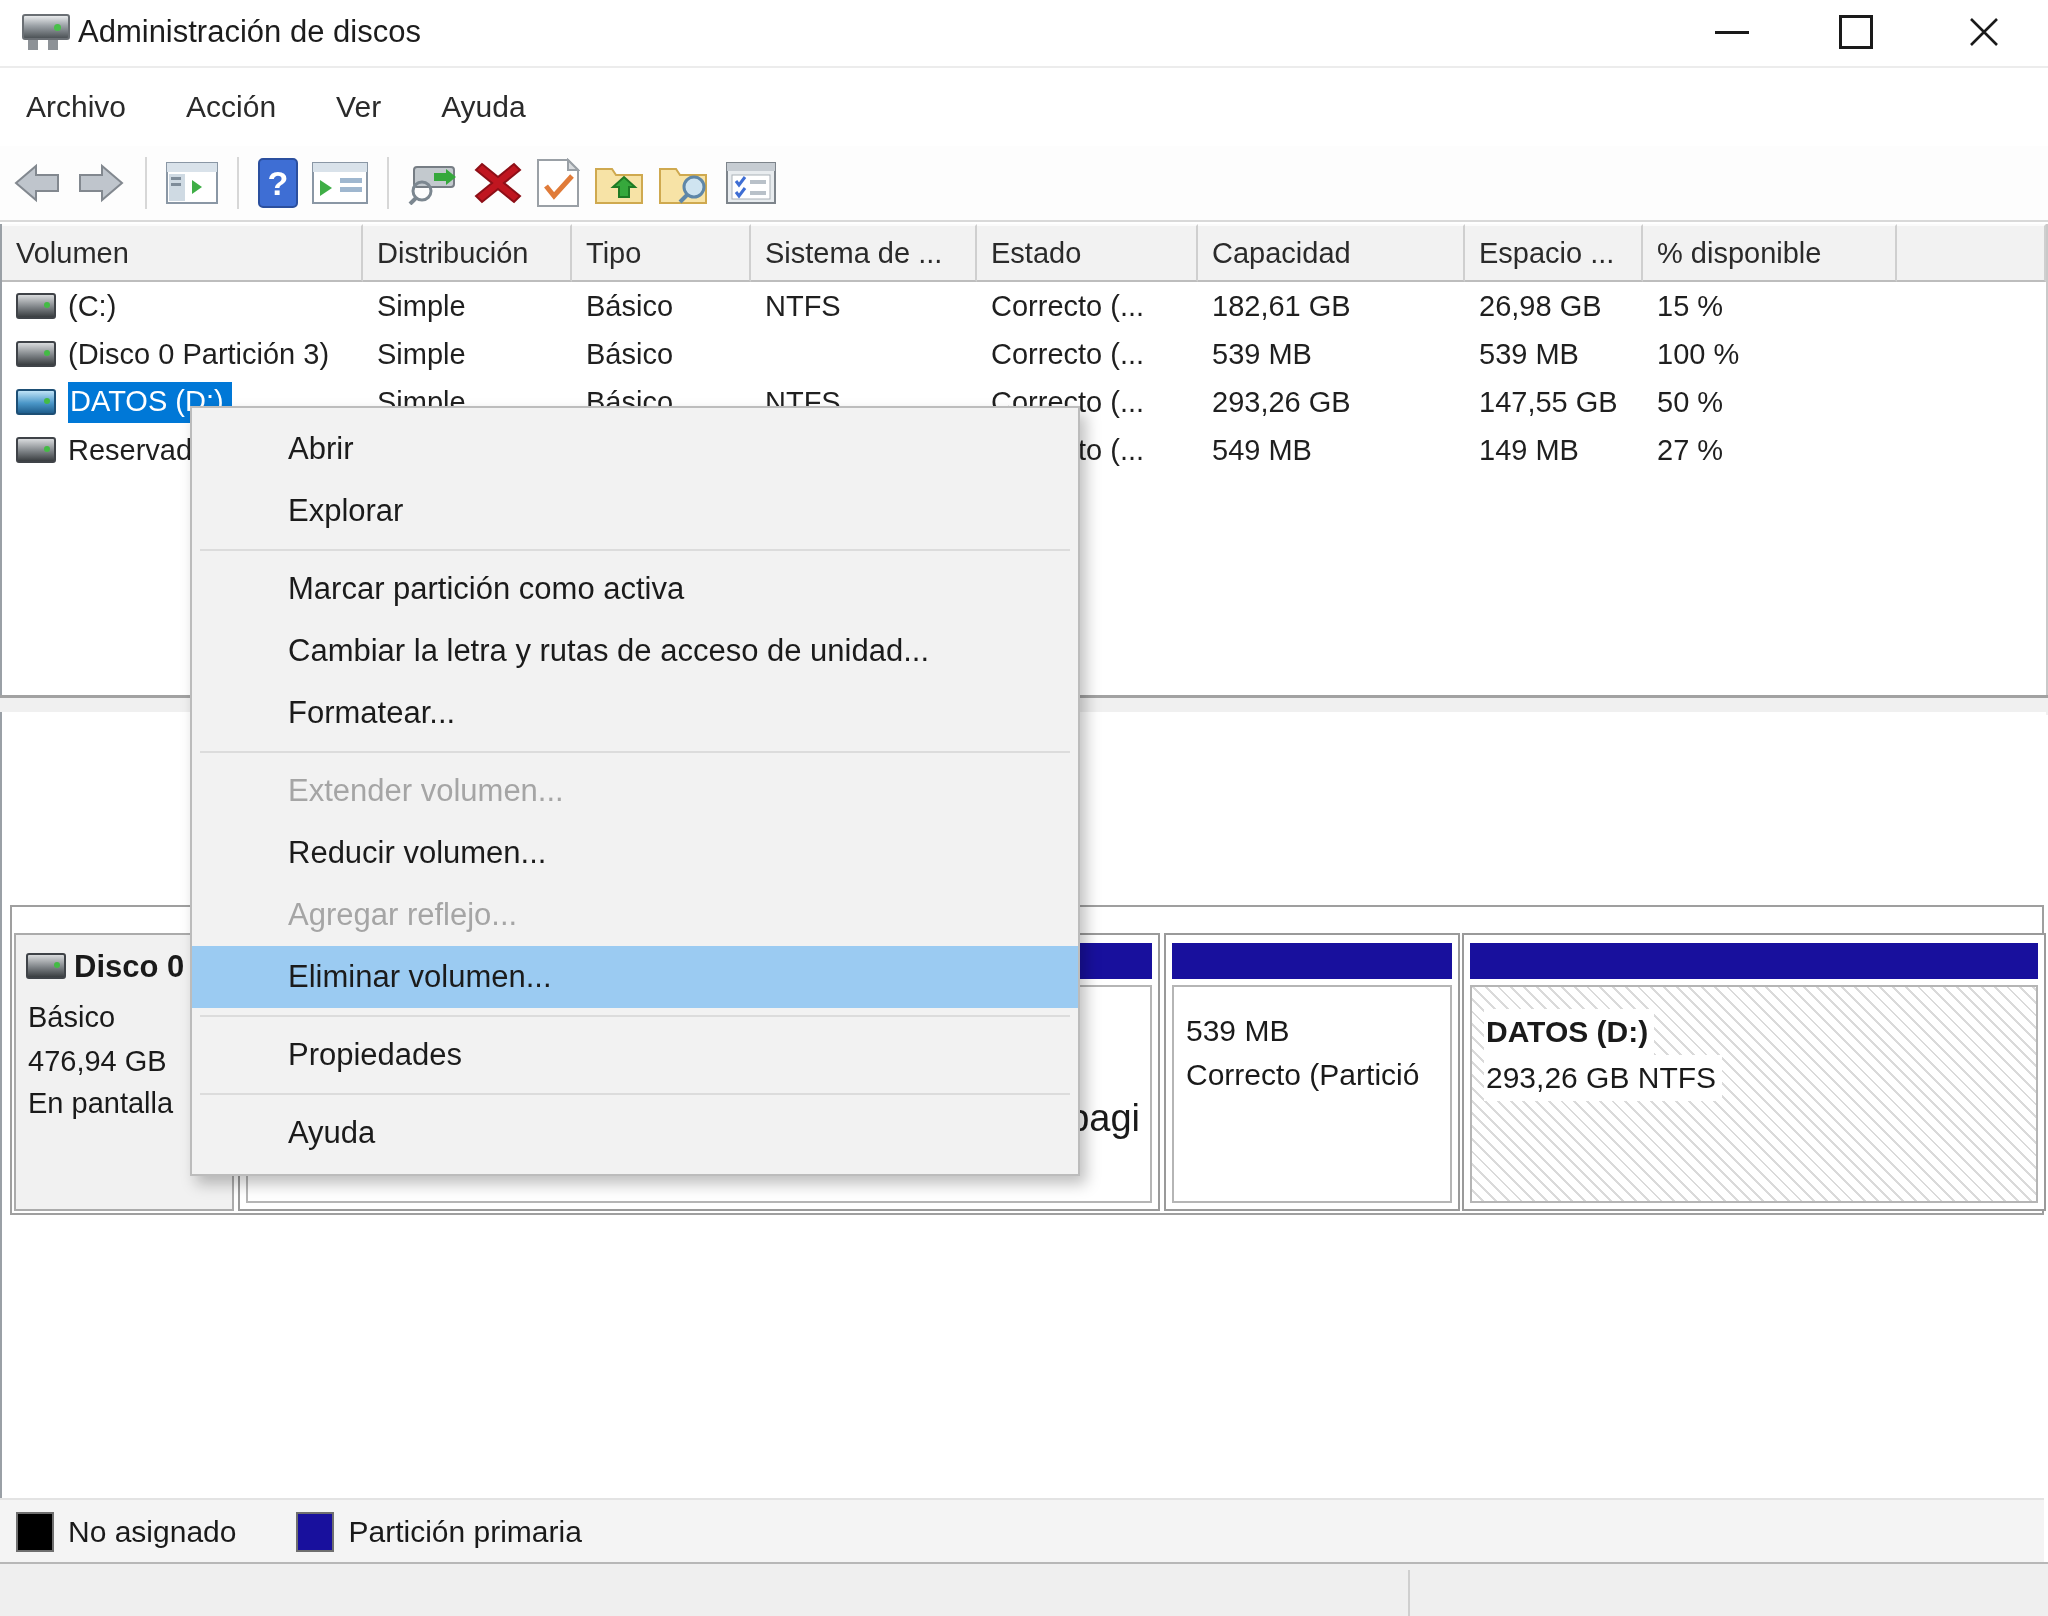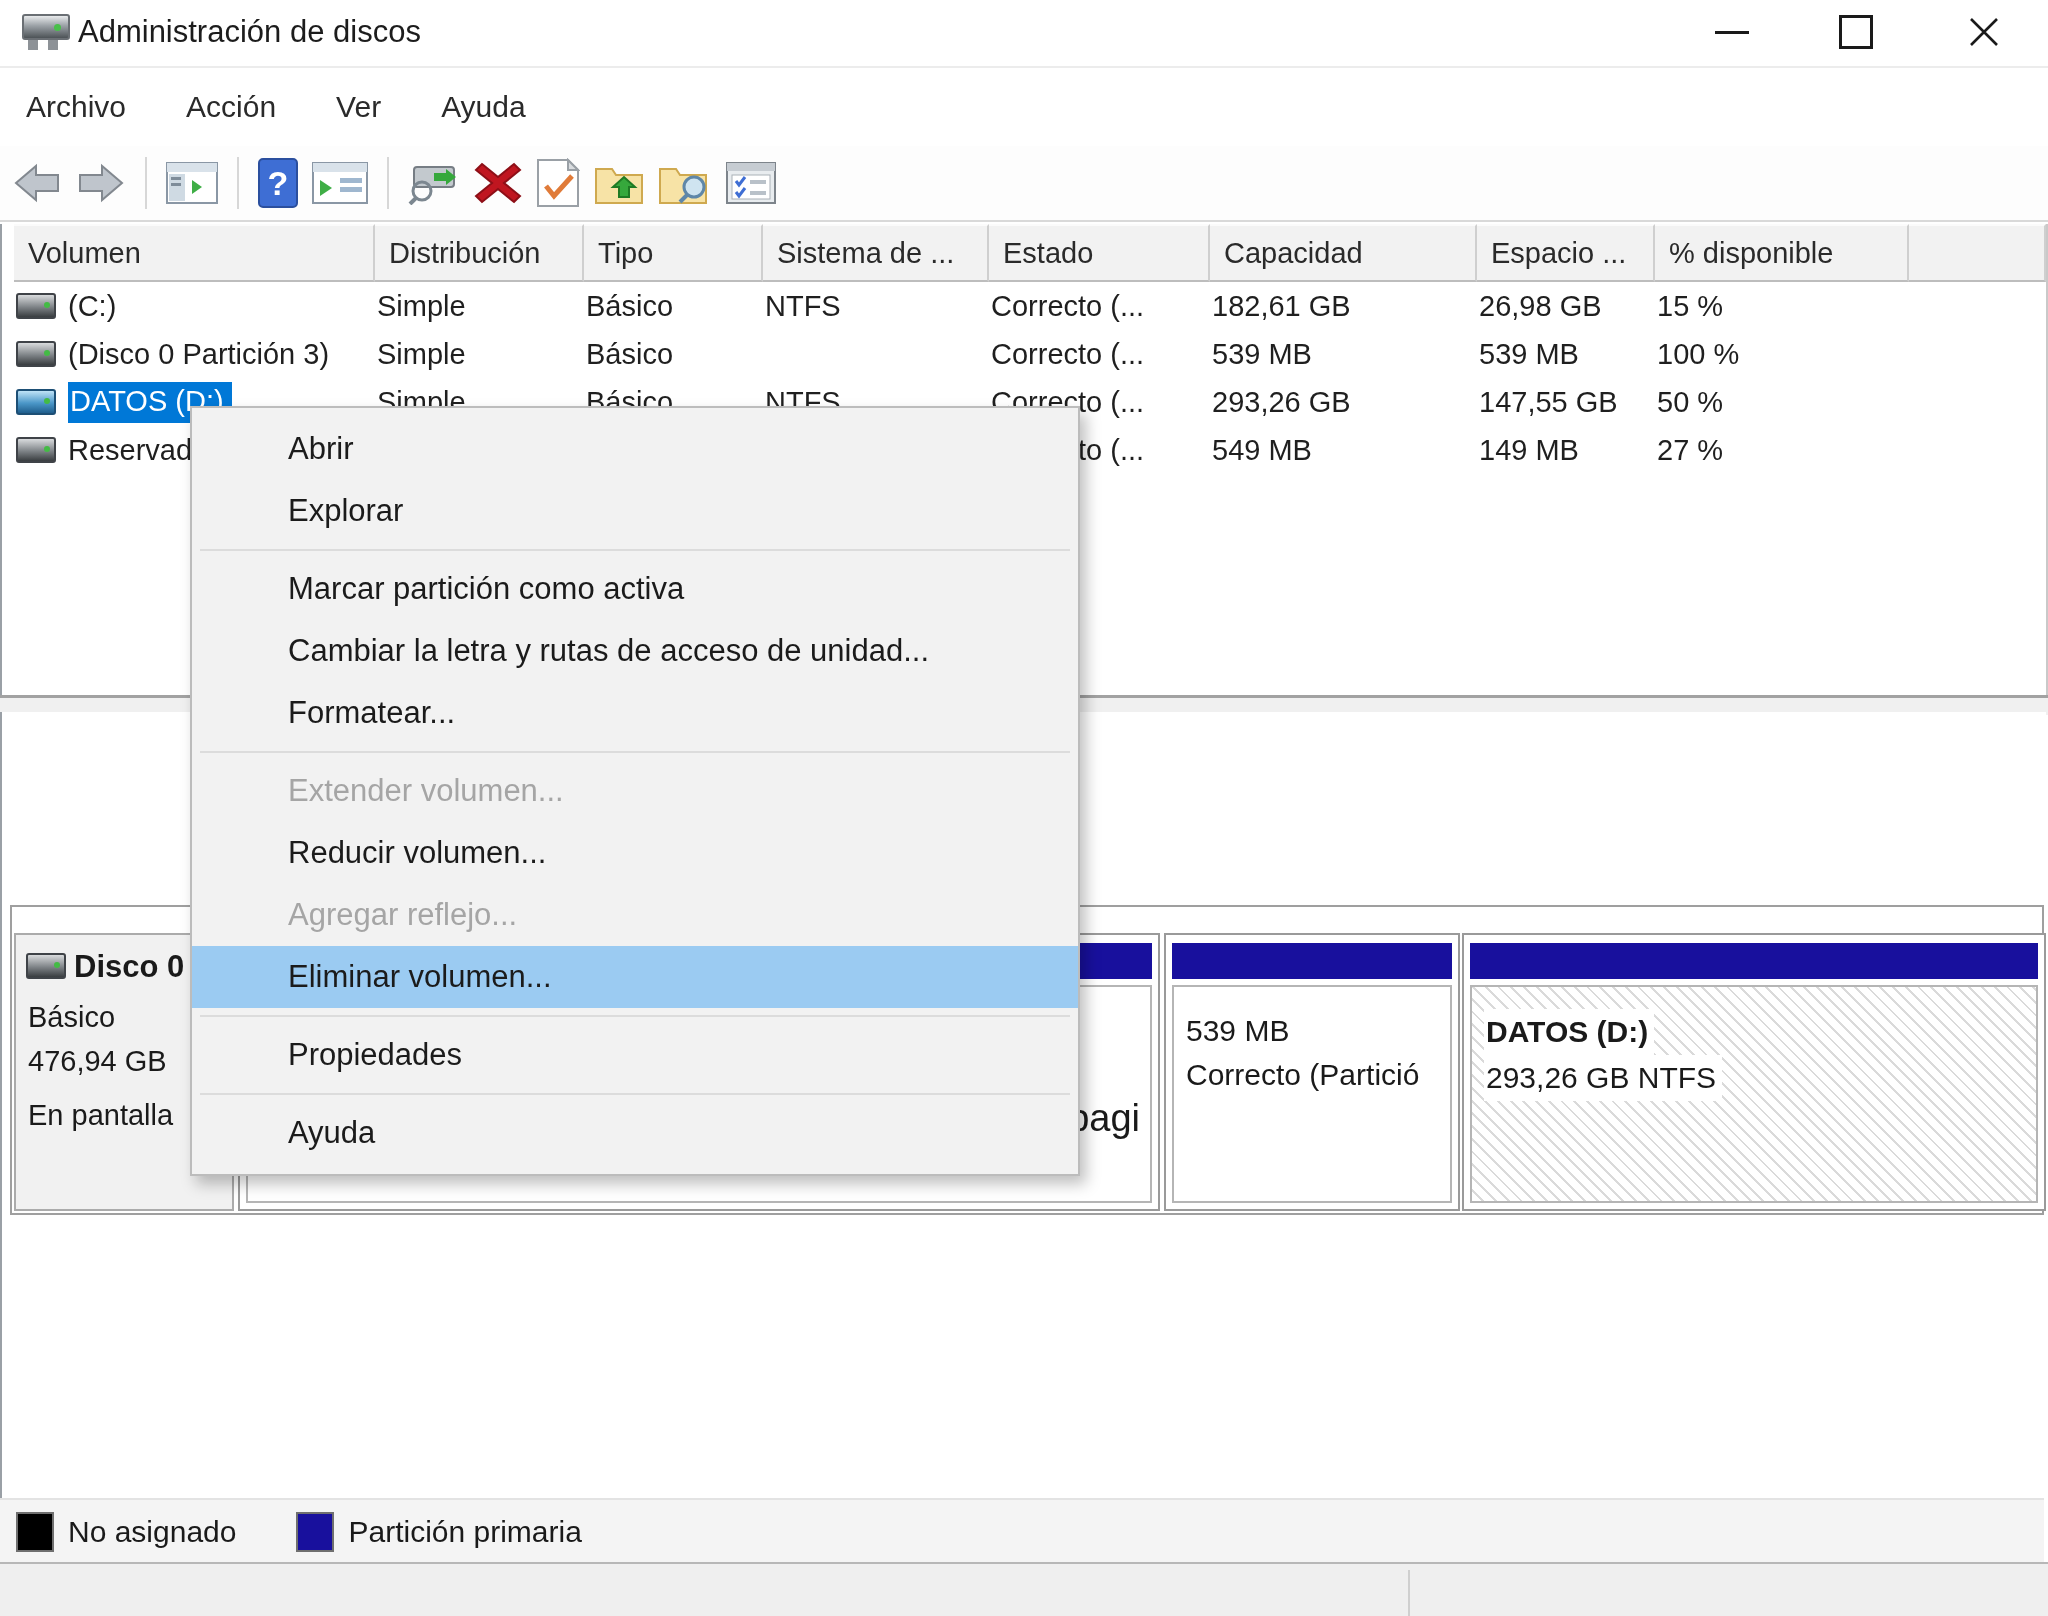--- a/index.html
+++ b/index.html
@@ -24,21 +24,21 @@
      border-top:2px solid #ececec;border-bottom:2px solid #d9d9d9;display:flex;align-items:center;gap:24px;}
   .menubar-item{font-size:30px;color:#2a2a2a;padding:0 10px;margin-left:16px;}
   
   #toolbar{position:absolute;left:0;top:146px;width:100%;height:74px;background:#fdfdfd;
      border-bottom:2px solid #d9d9d9;display:flex;align-items:center;}
   .tb-sep{width:2px;height:52px;background:#d7d7d7;margin:0 12px;}
   .tb-btn{display:flex;align-items:center;justify-content:center;margin:0 7px;}
   
   #listview{position:absolute;left:0px;top:224px;width:2044px;height:471px;background:#fff;
      border-left:2px solid #9aa0a6;border-right:2px solid #c9c9c9;}
-  #list-header{display:flex;height:58px;padding-left:12px;}
+  #list-header{display:flex;height:58px;}
   .hcell{box-sizing:border-box;background:#f2f2f2;border-top:2px solid #fbfbfb;border-right:2px solid #cfcfcf;
      border-bottom:2px solid #bdbdbd;font-size:29px;color:#2a2a2a;display:flex;align-items:center;padding-left:14px;}
   .lrow{display:flex;height:48px;align-items:center;font-size:29px;color:#1f1f1f;}
   .lcell{box-sizing:border-box;padding-left:14px;overflow:hidden;white-space:nowrap;flex:none;}
   .c0{width:361px;} .c1{width:209px;} .c2{width:179px;} .c3{width:226px;} .c4{width:221px;}
   .c5{width:267px;} .c6{width:178px;} .c7{width:254px;} .c8{flex:1;}
   .vol-cell{display:flex;align-items:center;gap:12px;padding-left:14px;}
   .disk-ico{width:36px;height:22px;border:2px solid #3f4348;border-radius:3px;flex:none;position:relative;
      background:linear-gradient(#d9dbdd 0%,#7e8387 55%,#393d40 100%);}
   .disk-ico::after{content:"";position:absolute;right:4px;top:7px;width:6px;height:6px;border-radius:50%;background:#43bb45;}
@@ -49,21 +49,21 @@
   
   #bottom-pane{position:absolute;left:0;top:712px;width:2044px;height:786px;background:#fff;border-left:2px solid #9aa0a6;}
   #disk-strip{position:absolute;left:8px;top:193px;width:2034px;height:310px;box-sizing:border-box;
      border:2px solid #9f9f9f;background:#fff;}
   #disk-label{position:absolute;left:2px;top:26px;width:220px;height:278px;box-sizing:border-box;
      background:#f1f1f1;border:2px solid #ababab;font-size:29px;}
   #disk-label .dname{position:absolute;left:58px;top:14px;font-weight:bold;font-size:31px;white-space:nowrap;}
   #disk-label .dico{position:absolute;left:10px;top:18px;}
   #disk-label .l1{position:absolute;left:12px;top:66px;}
   #disk-label .l2{position:absolute;left:12px;top:110px;}
-  #disk-label .l3{position:absolute;left:12px;top:164px;}
+  #disk-label .l3{position:absolute;left:12px;top:152px;}
   .pblock{position:absolute;top:26px;height:278px;box-sizing:border-box;border:2px solid #9a9a9a;background:#fff;}
   #block-c{left:226px;width:922px;}
   #block-r{left:1152px;width:296px;}
   #block-d{left:1450px;width:584px;}
   .pband{position:absolute;left:6px;right:6px;top:8px;height:36px;background:#18109d;}
   .pinner{position:absolute;left:6px;right:6px;top:50px;bottom:6px;border:2px solid #b5b5b5;background:#fff;
      font-size:30px;overflow:hidden;}
   .pinner.hatch{background:repeating-linear-gradient(45deg,#ffffff 0 7px,#dadada 7px 9px);}
   .ptxt{position:absolute;left:12px;top:22px;line-height:44px;white-space:nowrap;}
   .ptxt .bold{font-weight:bold;}

